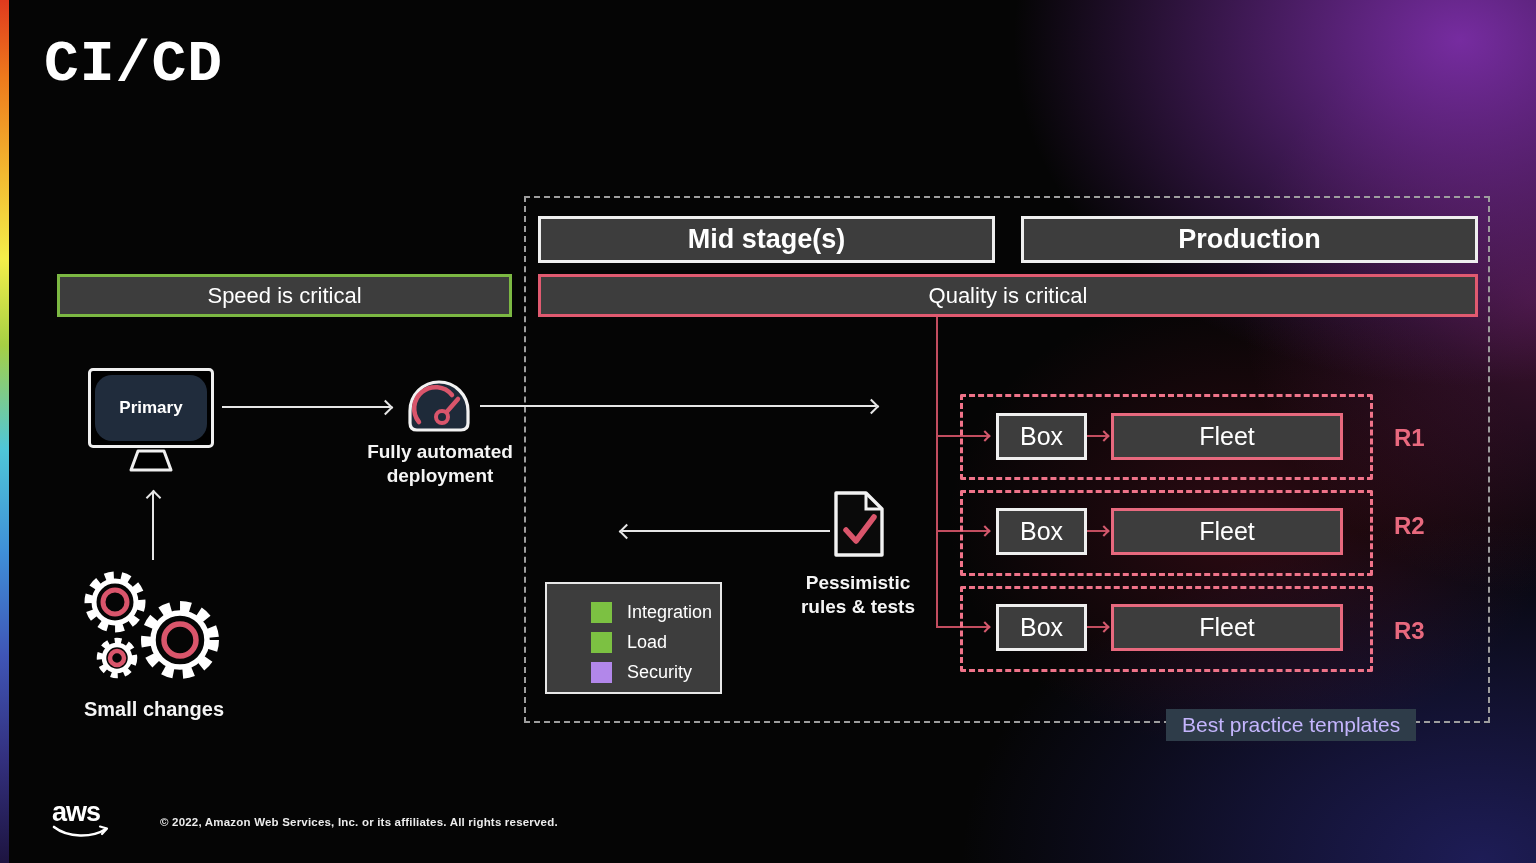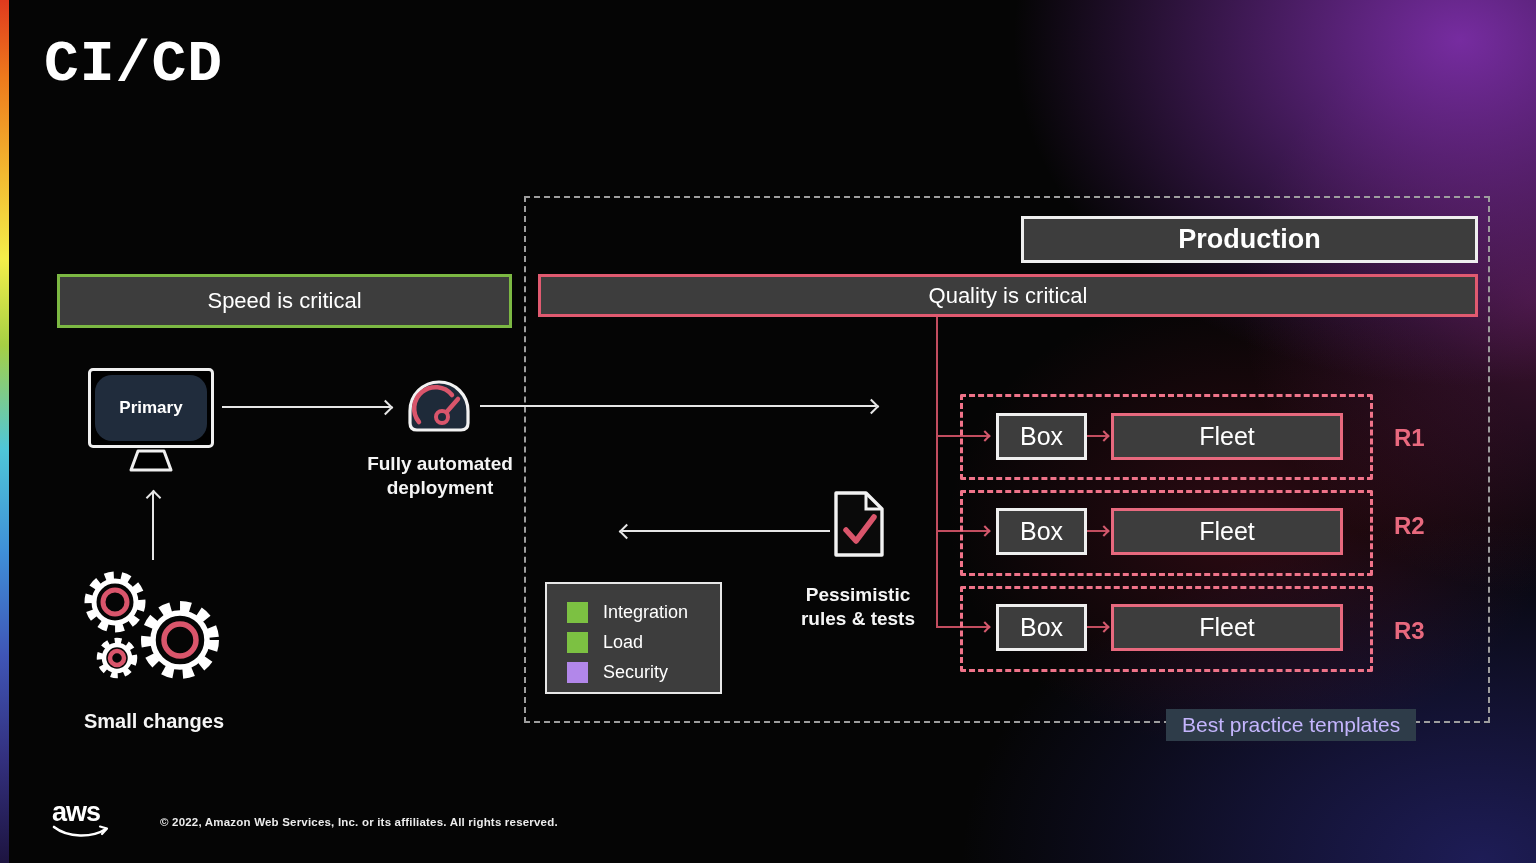--- a/index.html
+++ b/index.html
@@ -36,21 +36,21 @@
     position:absolute; background:#3d3d3d; display:flex;
     align-items:center; justify-content:center; color:#fff;
   }
   .hdr  { font-size:27px; font-weight:700; }
   .sub  { font-size:22px; font-weight:400; }
   .green-b { border:3px solid #7cb843; }
   .white-b { border:3px solid #efefef; }
   .pink-b  { border:3px solid #e05a70; }
 
   #dev-box     { left:57px;  top:216px; width:455px; height:47px; }
-  #speed-box   { left:57px;  top:274px; width:455px; height:54px; }
+  #speed-box   { left:57px;  top:274px; width:455px; height:43px; }
   #mid-box     { left:538px; top:216px; width:457px; height:47px; }
   #prod-box    { left:1021px;top:216px; width:457px; height:47px; }
   #quality-box { left:538px; top:274px; width:940px; height:43px; }
 
   .outer-dashed {
     position:absolute; left:524px; top:196px; width:966px; height:527px;
     border:2px dashed #9e9e9e;
   }
 
   
@@ -61,42 +61,42 @@
   .monitor-screen {
     width:100%; height:100%; background:#202c3c;
     display:flex; align-items:center; justify-content:center;
     font-size:17px; font-weight:700; color:#fff;border-radius:17px;
   }
   .monitor-stand { position:absolute; left:121px; top:449px; }
 
   
   .icon-label {
     position:absolute; text-align:center; font-size:19px; font-weight:600;
-    color:#f5f5f5; line-height:24px;margin-top:12px;
+    color:#f5f5f5; line-height:24px;
   }
 
   
   .aline  { position:absolute; height:2px; background:#e6e6e6; }
   .avline { position:absolute; width:2px;  background:#e6e6e6; }
   .chev   { position:absolute; width:11px; height:11px;
             border-top:2px solid #e6e6e6; border-right:2px solid #e6e6e6; }
   .chev.r { transform:rotate(45deg); }
   .chev.l { transform:rotate(-135deg); }
   .chev.u { transform:rotate(-45deg); }
   .pline  { position:absolute; background:#c24d5f; }
   .pchev  { position:absolute; width:8px; height:8px;
             border-top:2px solid #d45a6e; border-right:2px solid #d45a6e;
             transform:rotate(45deg); }
 
   
   .legend {
     position:absolute; left:545px; top:582px; width:177px; height:112px;
     background:#3d3d3d; border:2px solid #e8e8e8; padding:13px 0 0 20px;
   }
-  .legend-row { display:flex; align-items:center; height:30px; }
+  .legend-row { display:flex; align-items:center; height:30px;margin-left:24px; }
   .swatch { width:21px; height:21px; margin-right:15px; }
   .legend-label { font-size:18px; color:#fff; }
 
   
   .r-dashed {
     position:absolute; left:960px; width:413px; height:86px;
     border:3px dashed #ef7389; border-radius:2px;
   }
   .box-node {
     position:absolute; left:996px; width:91px; height:47px;
@@ -138,20 +138,21 @@
 <div class="slide">
 
   <div class="rainbow"></div>
 
   <div class="title">CI/CD</div>
 
   <div class="panel sub green-b" id="speed-box">Speed is critical</div>
 
   <div class="outer-dashed"></div>
 
+  <div class="panel hdr white-b" id="mid-box">Mid stage(s)</div>
   <div class="panel hdr white-b" id="prod-box">Production</div>
   <div class="panel sub pink-b" id="quality-box">Quality is critical</div>
 
   <div class="monitor-frame">
     <div class="monitor-screen">Primary</div>
   </div>
   <div class="monitor-stand">
     <svg width="60" height="24" viewBox="0 0 60 24">
       <path d="M17 2 H43 L50 21 H10 Z" fill="#000" stroke="#efefef" stroke-width="3" stroke-linejoin="round"></path>
     </svg>

